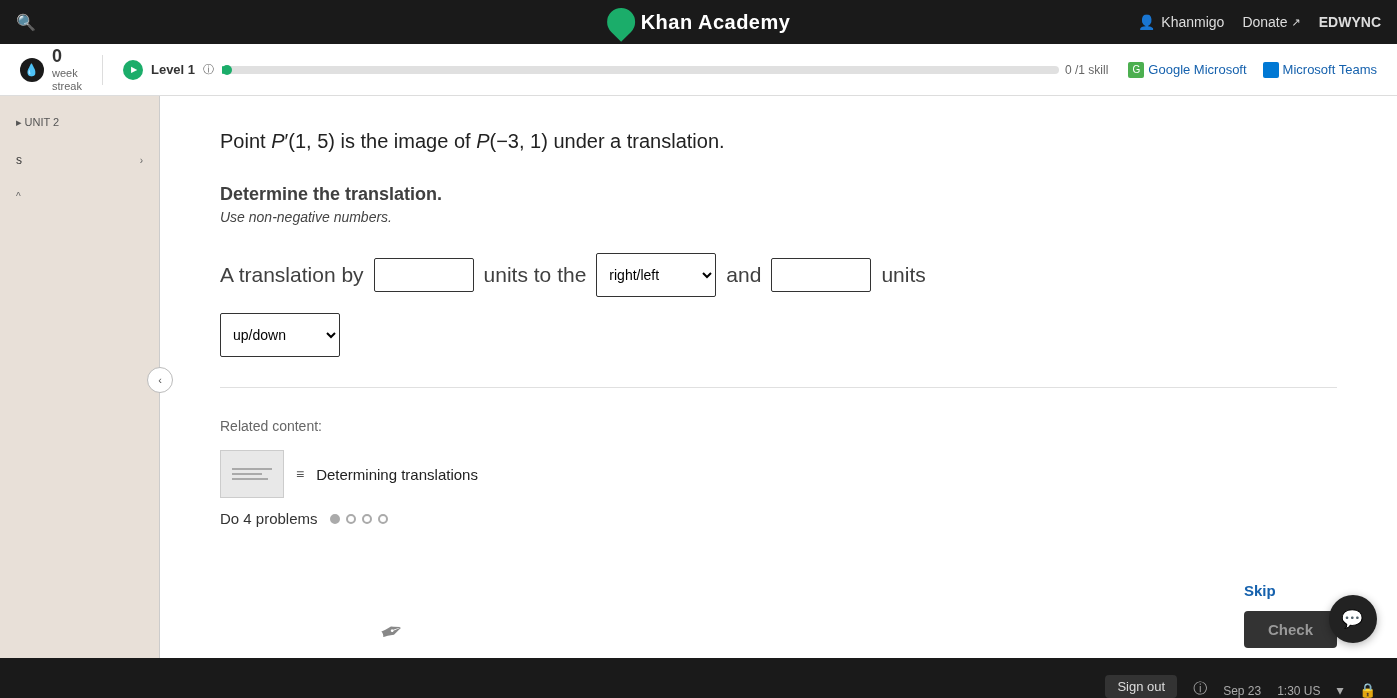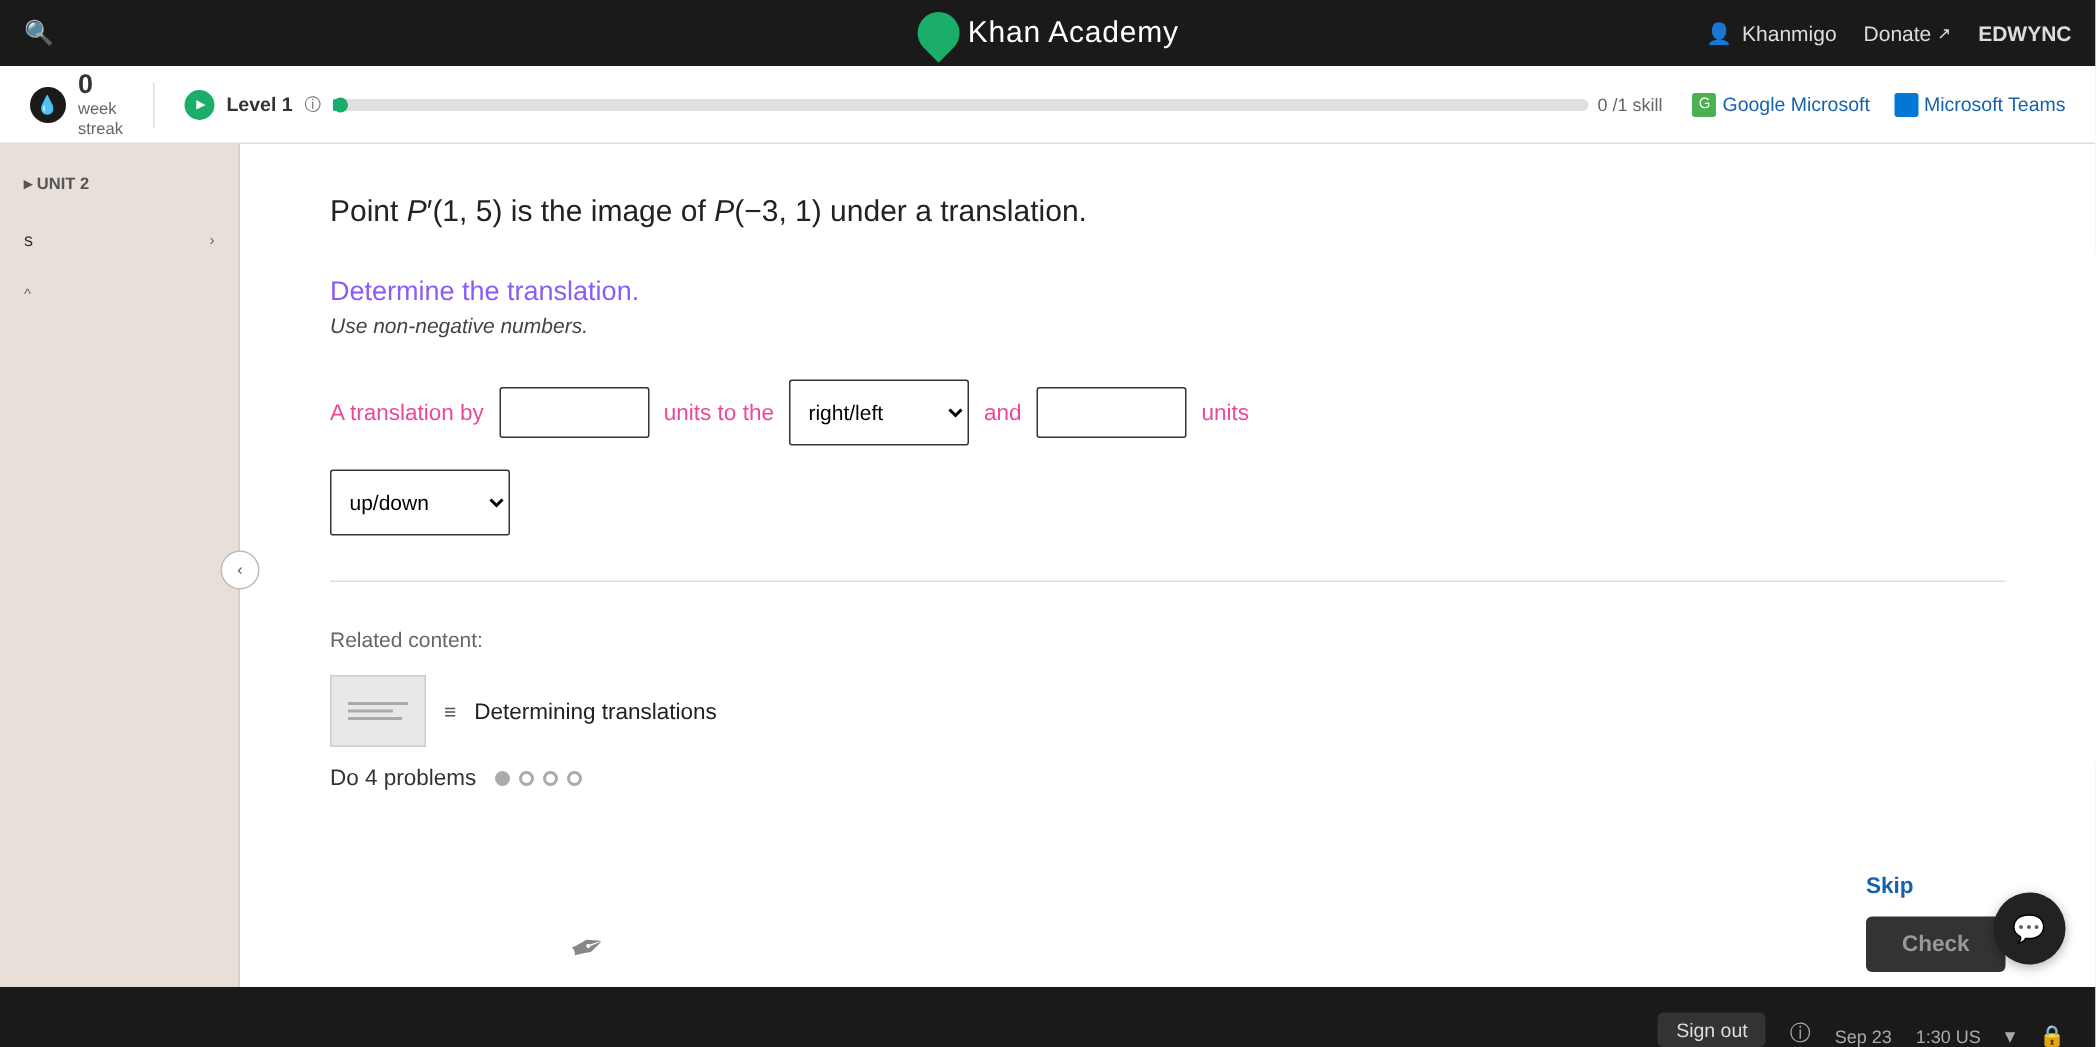--- a/index.html
+++ b/index.html
@@ -46,21 +46,21 @@
     .logo-leaf {
       width: 28px;
       height: 28px;
       background: #1bad6a;
       border-radius: 50% 50% 50% 0;
       transform: rotate(-45deg);
       display: inline-block;
     }
     .logo-text {
       font-size: 20px;
-      font-weight: normal;
+      font-weight: bold;
       color: #fff;
       letter-spacing: 0.5px;
     }
     .navbar-right {
       display: flex;
       align-items: center;
       gap: 18px;
       margin-left: auto;
     }
     .navbar-khanmigo {
@@ -228,40 +228,40 @@
       color: #222;
       margin-bottom: 28px;
       line-height: 1.5;
     }
 
     .determine-section {
       margin-bottom: 28px;
     }
     .determine-title {
       font-size: 18px;
-      font-weight: normal;
-      color: #8b5cf6;
+      font-weight: bold;
+      color: #404040;
       margin-bottom: 4px;
     }
     .determine-subtitle {
       font-size: 14px;
       font-style: italic;
       color: #444;
     }
 
     .answer-row {
       display: flex;
       align-items: center;
       gap: 10px;
       margin-bottom: 16px;
       flex-wrap: wrap;
     }
     .answer-label {
-      font-size: 15px;
-      color: #ec4899;
+      font-size: 21px;
+      color: #404040;
     }
     .answer-input {
       width: 100px;
       height: 34px;
       border: 1px solid #333;
       border-radius: 2px;
       padding: 4px 8px;
       font-size: 14px;
       background: #fff;
     }
@@ -511,21 +511,21 @@
       <div class="classroom-icon-ms"></div>
       <span>Microsoft Teams</span>
     </div>
   </div>
 </div>
 
 <div class="layout">
 
   <div class="sidebar">
     <div class="sidebar-item">
-      <span style="font-size:11px;font-weight:bold;color:#555;">▸ UNIT 2</span>
+      <span style="font-size:11px;font-weight:normal;color:#555;">▸ UNIT 2</span>
     </div>
     <div class="sidebar-item">
       <span style="font-size:12px;">s</span>
       <span class="chevron">›</span>
     </div>
     <div class="sidebar-item">
       <span class="chevron">^</span>
     </div>
     <div class="sidebar-close">‹</div>
   </div>

